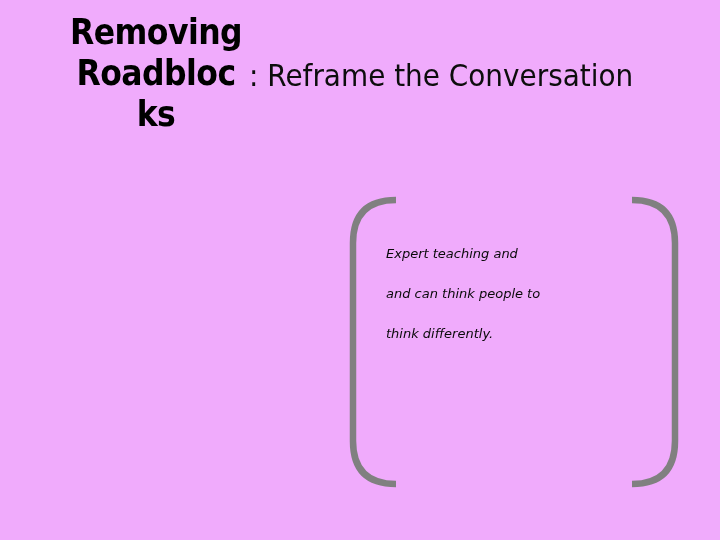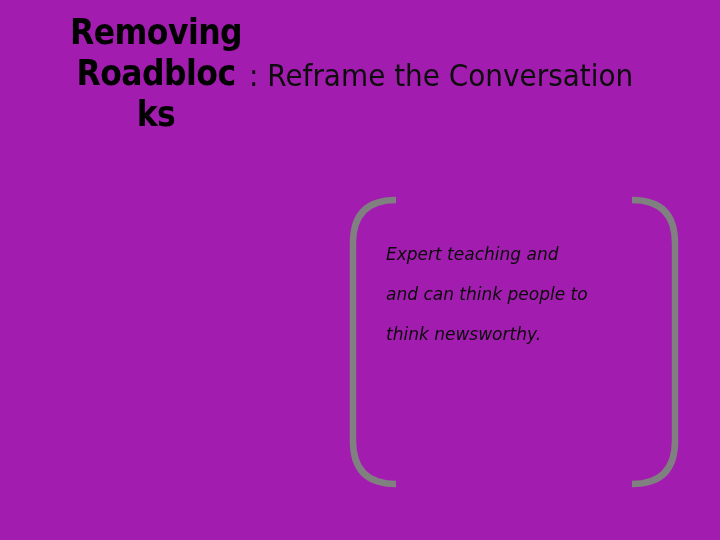--- a/index.html
+++ b/index.html
@@ -14,21 +14,21 @@
     overflow: hidden;
     position: relative;
   }
 
   #slide {
     position: absolute;
     left: 0;
     top: 0;
     width: 720px;
     height: 540px;
-    background: #a21caf;
+    background: #f0abfc;
   }
 
   
   #title-block {
     position: absolute;
     left: 0px;
     top: 8px;
     width: 720px;
     height: 150px;
   }
@@ -130,21 +130,21 @@
     display: block;
   }
   #callout-text {
     position: absolute;
     left: 48px;
     top: 38px;
     width: 272px;
     font-family: "DejaVu Sans", sans-serif;
     font-style: italic;
     font-weight: 400;
-    font-size: 17px;
+    font-size: 13px;
     line-height: 40px;
     color: #0a0a0a;
   }
   #callout-text .cline { display: block; white-space: nowrap; }
 </style>
 </head>
 <body>
 
 <div id="slide">
 
@@ -157,17 +157,17 @@
   <div id="callout">
     <svg width="352" height="292" viewBox="0 0 352 292">
 
       <path d="M 58 4 Q 15 4 15 47 L 15 245 Q 15 288 58 288" fill="none" stroke="#808080" stroke-width="6.5" stroke-linecap="butt"></path>
 
       <path d="M 294 4 Q 337 4 337 47 L 337 245 Q 337 288 294 288" fill="none" stroke="#808080" stroke-width="6.5" stroke-linecap="butt"></path>
     </svg>
     <div id="callout-text">
       <span class="cline">Expert teaching and</span>
       <span class="cline">and can think people to</span>
-      <span class="cline">think newsworthy.</span>
+      <span class="cline">think differently.</span>
     </div>
   </div>
 
 </div>
 
 </body></html>

